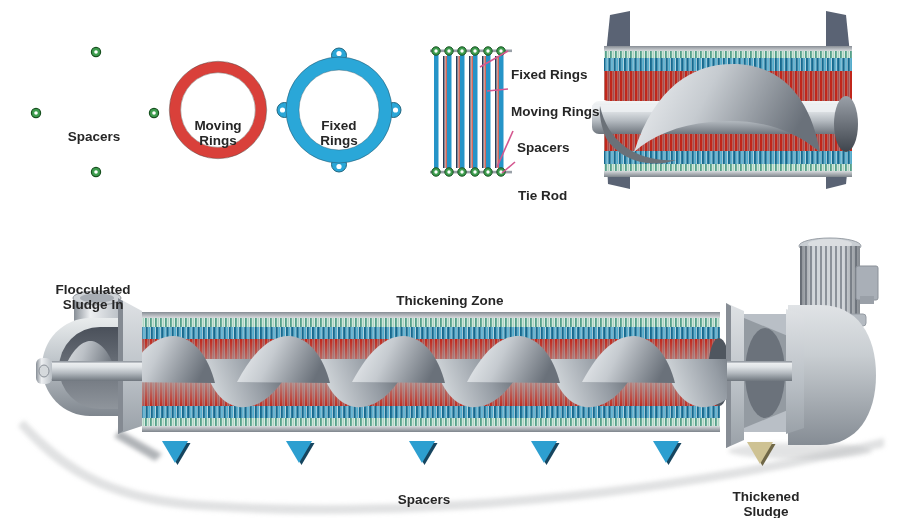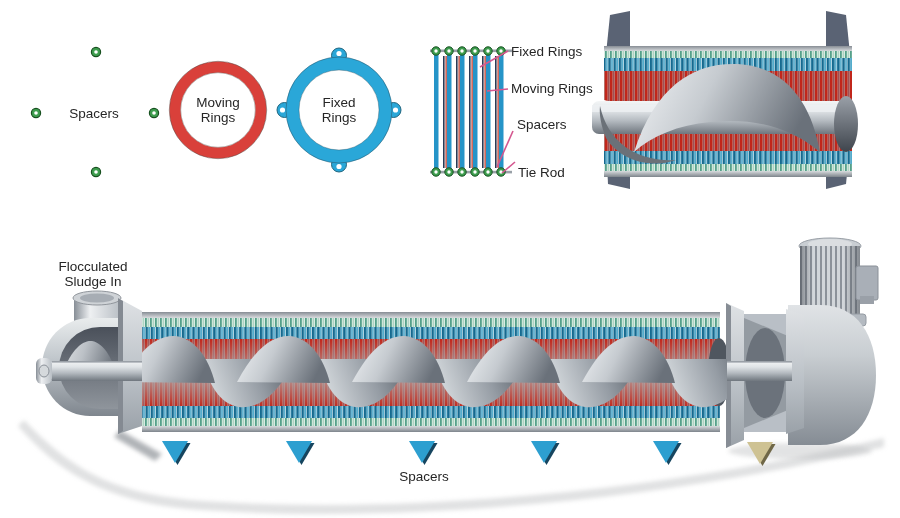--- a/index.html
+++ b/index.html
@@ -1,19 +1,19 @@
 <!DOCTYPE html>
 <html style="--moving-ring-red: #d9403a; --fixed-ring-blue: #2aa7d8; --spacer-green: #3e9e4e; --callout-pink: #d4578f; --filtrate-blue: #2d9fd0; --sludge-tan: #cec293; --label-text: #262626;"><head>
 <meta charset="utf-8">
 <style>
   html,body{margin:0;padding:0;background:#ffffff;}
   .canvas{position:relative;width:900px;height:518px;background:#fff;overflow:hidden;
           font-family:"Liberation Sans","DejaVu Sans",sans-serif;}
-  .lbl{position:absolute;font-weight:normal;font-size:13.5px;line-height:1.12;
-       color:var(--label-text,#262626);text-align:center;}
+  .lbl{position:absolute;font-weight:bold;font-size:13.5px;line-height:1.12;
+       color:var(--label-text,#262626);text-align:center;margin-top:23px;}
   .lbl.left{text-align:left;white-space:nowrap;}
   svg{position:absolute;left:0;top:0;}
 </style>
 </head>
 <body>
 
 <div class="canvas">
 
 <svg width="900" height="518" viewBox="0 0 900 518">
   <defs>
@@ -341,15 +341,17 @@
 <div class="lbl" style="left:58px;top:106px;width:72px;">Spacers</div>
 <div class="lbl" style="left:187px;top:95px;width:62px;">Moving Rings</div>
 <div class="lbl" style="left:308px;top:95px;width:62px;">Fixed Rings</div>
 
 <div class="lbl left" style="left:511px;top:44px;">Fixed Rings</div>
 <div class="lbl left" style="left:511px;top:81px;">Moving Rings</div>
 <div class="lbl left" style="left:517px;top:117px;">Spacers</div>
 <div class="lbl left" style="left:518px;top:165px;">Tie Rod</div>
 
 <div class="lbl" style="left:50px;top:259px;width:86px;">Flocculated Sludge In</div>
+<div class="lbl" style="left:385px;top:270px;width:130px;">Thickening Zone</div>
 <div class="lbl" style="left:384px;top:469px;width:80px;">Spacers</div>
+<div class="lbl" style="left:723px;top:466px;width:86px;">Thickened Sludge</div>
 
 </div>
 
 </body></html>

